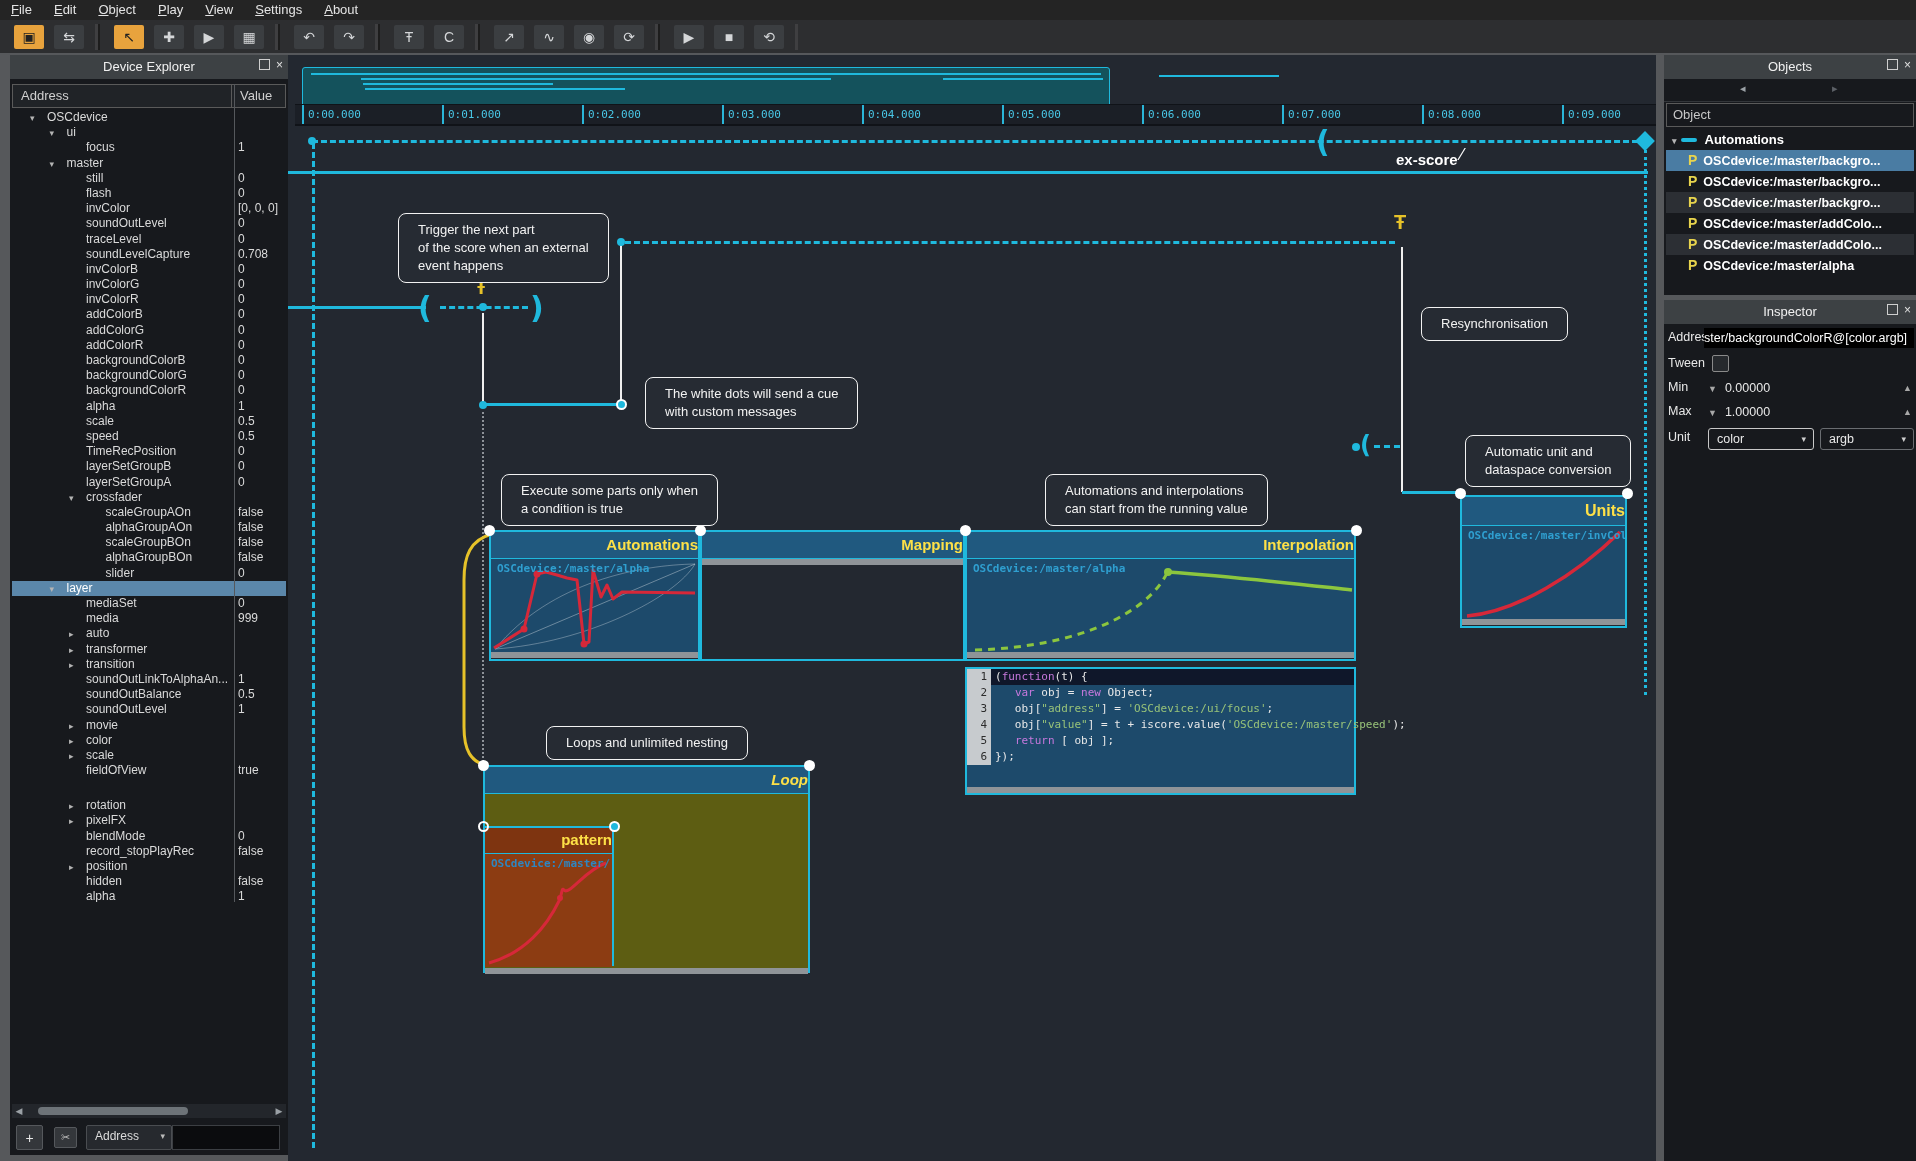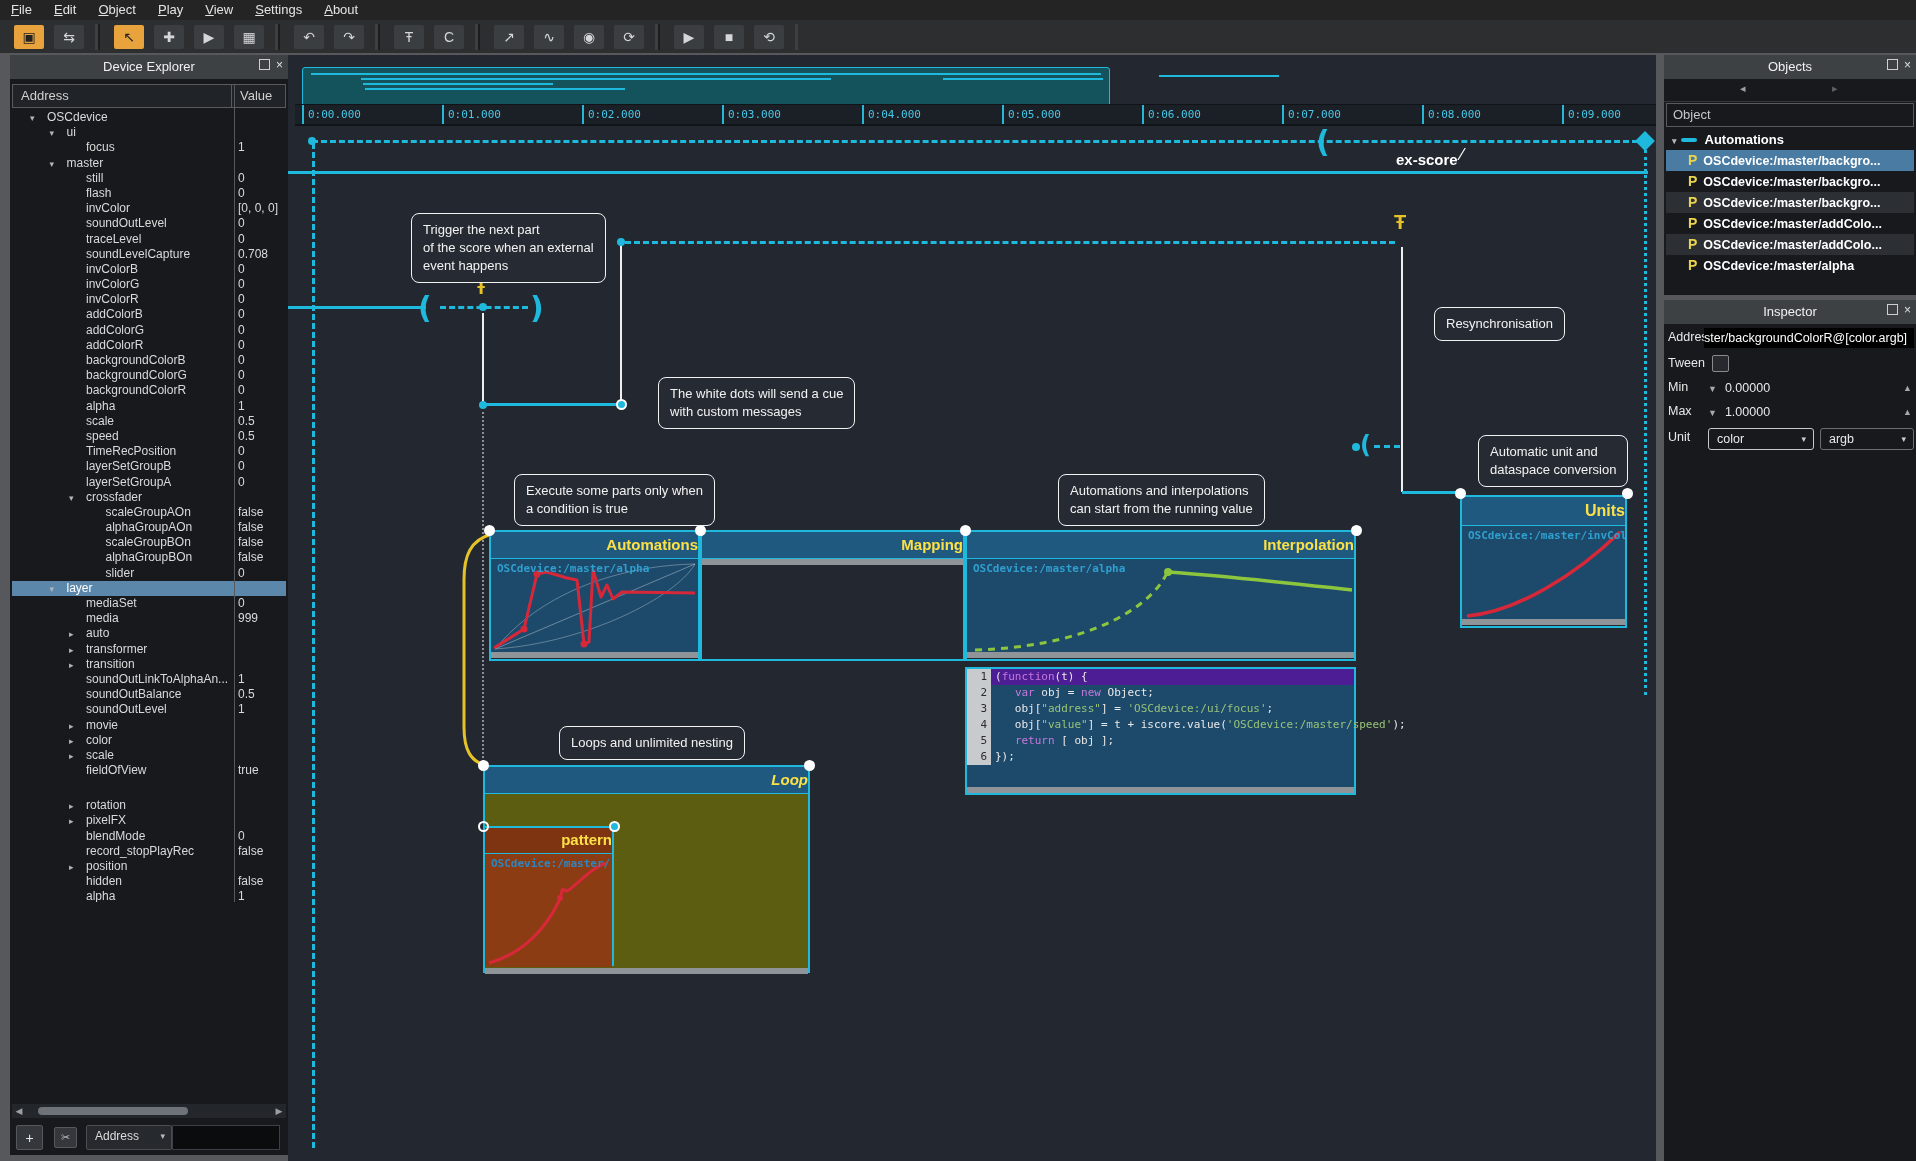--- a/index.html
+++ b/index.html
@@ -61,39 +61,39 @@
   .dash-h{border-top:3px dashed var(--accent);height:0;}
   .dash-v{border-left:3px dashed var(--accent);width:0;}
   .dot-v{border-left:2px dotted #8d9298;width:0;}
   .cdot{width:8px;height:8px;border-radius:50%;background:var(--accent);}
   .wnode{width:11px;height:11px;border-radius:50%;background:#fff;border:2px solid #fff;box-sizing:border-box;}
   .wnode.teal{background:var(--accent);}
   .wnode.hollow{background:transparent;}
   .paren{color:var(--accent);font-size:30px;font-weight:bold;line-height:30px;font-family:"DejaVu Sans",sans-serif;}
   .tmark{color:var(--yellow);font-size:20px;font-weight:bold;line-height:20px;}
   .tooltip{position:absolute;background:#262b33;border:1.5px solid #f2f2f2;border-radius:8px;color:#f2f2f2;
-    font-size:13px;line-height:1.38;padding:7px 11px;white-space:pre-line;z-index:30;margin-left:13px;}
+    font-size:13px;line-height:1.38;padding:7px 19px;white-space:pre-line;z-index:30;}
   #exscore{color:#fff;font-size:15px;font-weight:bold;}
   #exscore .pen{font-weight:normal;font-size:17px;position:relative;top:-5px;left:3px;}
   
   .sbox{position:absolute;border-left:2px solid var(--accent);border-right:2px solid var(--accent);
     border-bottom:2px solid var(--accent);box-sizing:border-box;z-index:5;}
   .sbox .bhead{background:var(--boxhead);color:#fde047;font-weight:bold;font-size:15px;text-align:right;
     border-top:2px solid var(--accent);border-bottom:1px solid var(--accent);}
   .sbox .bbody{background:var(--boxblue);position:relative;overflow:hidden;}
   .baddr{position:absolute;left:6px;top:3px;color:#2f9fd0;font-family:"DejaVu Sans Mono",monospace;
     font-size:11px;font-weight:bold;white-space:nowrap;z-index:3;}
   .gbar{background:#8f9498;height:6px;}
   
   #codebox{left:677px;top:612px;width:391px;height:128px;border:2px solid var(--accent);background:var(--boxblue);
     box-sizing:border-box;z-index:6;}
   .cl{display:flex;height:16px;line-height:16px;font-family:"DejaVu Sans Mono",monospace;font-size:11px;}
   .cl .ln{width:20px;background:#c7cbce;color:#2c2c2c;text-align:right;padding-right:4px;flex:none;}
   .cl .ct{flex:1;color:#e9e9e9;white-space:pre;padding-left:4px;}
-  .cl.hl .ct{background:#4c1d95;}
+  .cl.hl .ct{background:#0f172a;}
   .tok-k{color:#c678dd;} .tok-s{color:#98c379;} .tok-p{color:#e9e9e9;}
   #codegray{position:absolute;left:0;bottom:0;width:100%;height:6px;background:#8f9498;}
   
   #objects-panel{left:1664px;top:55px;width:252px;height:240px;}
   #objnav{position:absolute;left:0;top:26px;width:252px;height:20px;border-bottom:1px solid #33363a;color:#9aa0a5;}
   #objnav .na{position:absolute;top:1px;font-size:11px;}
   #objhead{position:absolute;left:2px;top:48px;width:248px;height:24px;border:1px solid #5a5a5a;
     color:#c8c8c8;font-size:13px;line-height:22px;padding-left:6px;box-sizing:border-box;}
   #objtree{position:absolute;left:2px;top:74px;width:248px;bottom:2px;overflow:hidden;}
   .orow{height:21px;line-height:21px;font-size:12.5px;color:#fff;font-weight:bold;white-space:nowrap;overflow:hidden;}

